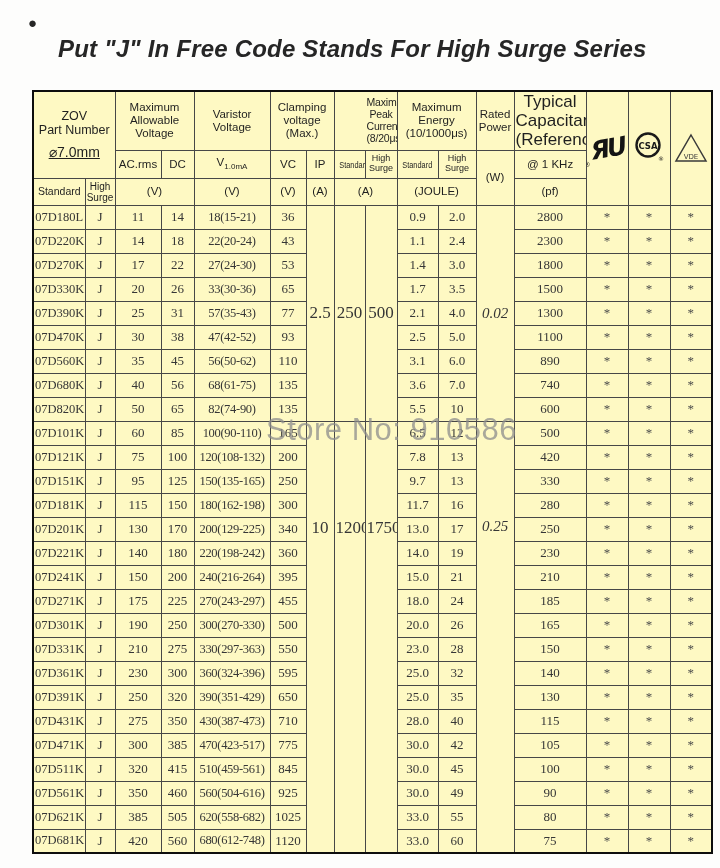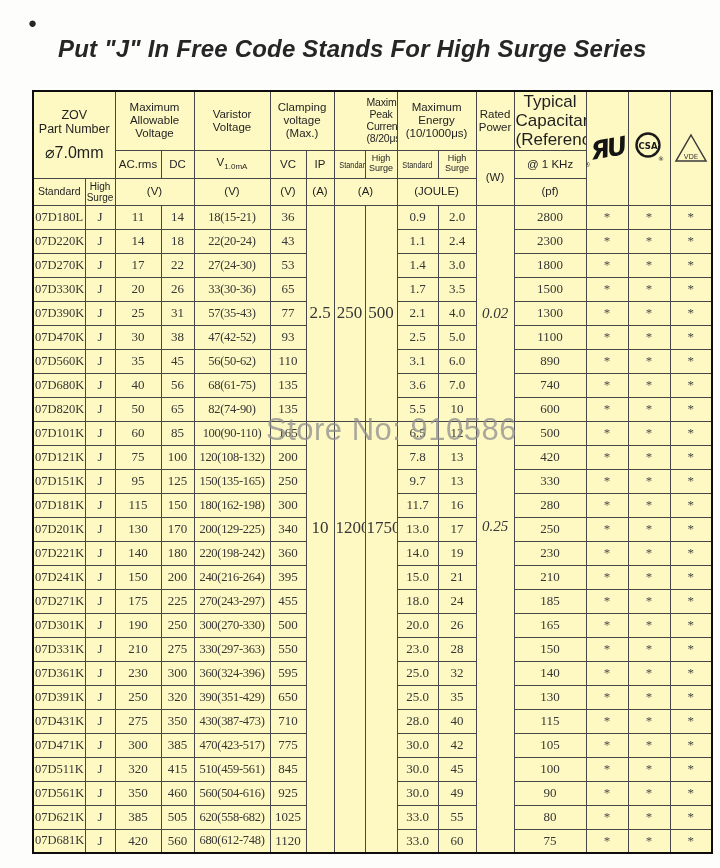--- a/index.html
+++ b/index.html
@@ -29,21 +29,21 @@
   }
   th, td { border:1px solid #474747; padding:0 1px; text-align:center; vertical-align:middle; overflow:hidden; }
 
   thead th { font-weight:normal; font-size:11.5px; line-height:1.13; color:#1f1f1f; }
   thead tr.hr1 { height:50px; }
   thead tr.hr2 { height:28px; }
   thead tr.hr3 { height:27px; }
 
   .h-part { font-size:12.5px; }
   .h-part .pn { line-height:1.15; }
-  .h-part .dia { margin-top:7px; font-size:16px; }
+  .h-part .dia { margin-top:7px; font-size:14px;text-decoration:underline; }
   .h-peak { font-size:10.5px; letter-spacing:-.2px;padding-left:32px; }
   .h-cap { font-size:17px; }
   .sub-v { font-size:8px; }
   .sq { display:inline-block; transform:scaleX(.82); transform-origin:50% 50%; font-size:9px; white-space:nowrap; }
   .hs2 { display:inline-block; font-size:9px; line-height:1.08; }
   .p-std { font-size:10.5px; }
   .p-hs { font-size:10px; line-height:1.1; }
 
   tbody tr { height:24px; }
   tbody td { font-family:"Liberation Serif","DejaVu Serif",serif; font-size:13px; color:#363636; }

